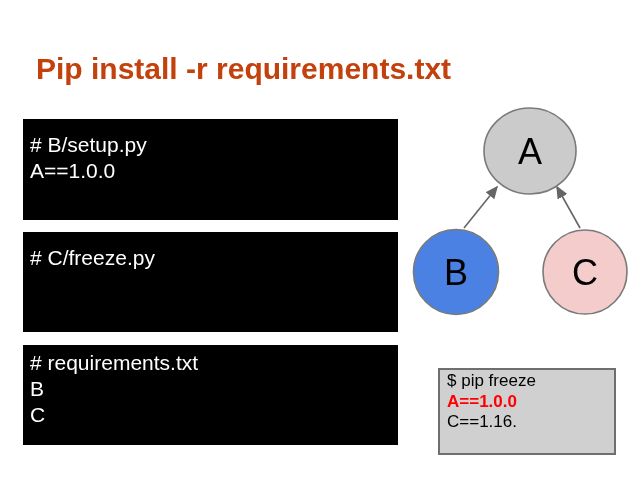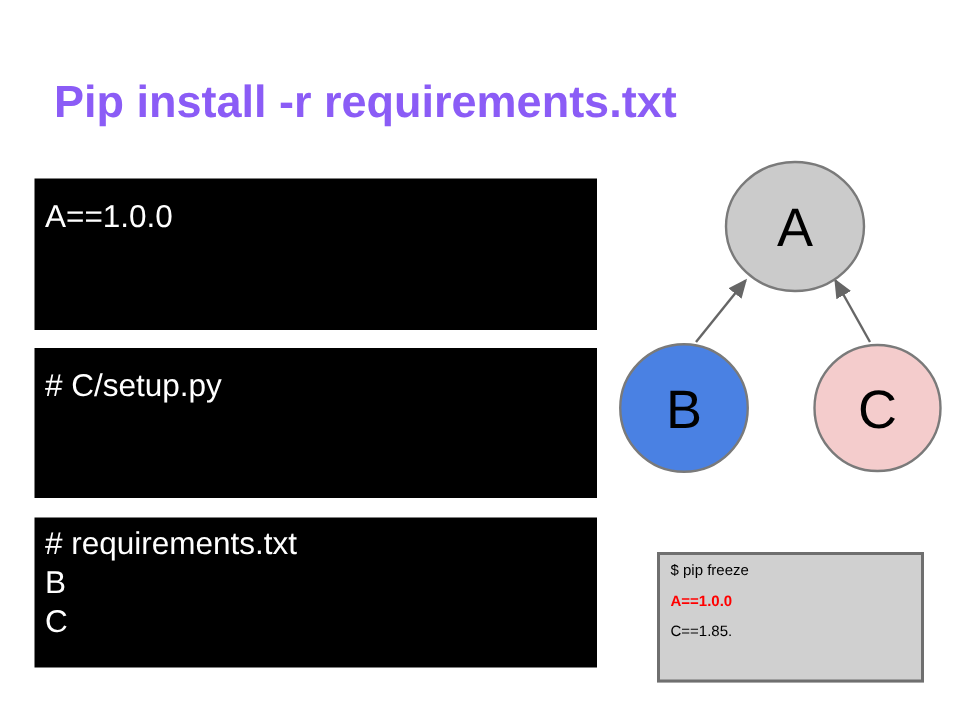--- a/index.html
+++ b/index.html
@@ -15,21 +15,21 @@
     background: #ffffff;
     overflow: hidden;
   }
   .title {
     position: absolute;
     left: 36px;
     top: 52px;
     margin: 0;
     font-size: 30px;
     font-weight: bold;
-    color: #8b5cf6;
+    color: #c2410c;
     white-space: nowrap;
     letter-spacing: 0px;
   }
   .code-block {
     position: absolute;
     left: 23px;
     width: 375px;
     background: #000000;
     color: #ffffff;
     font-size: 21px;
@@ -65,43 +65,44 @@
   .terminal {
     position: absolute;
     left: 438px;
     top: 368px;
     width: 178px;
     height: 87px;
     background: #d0d0d0;
     border: 2px solid #6f6f6f;
     box-sizing: border-box;
     padding: 1px 6px 0 7px;
-    font-size: 10px;
+    font-size: 17px;
     line-height: 20.5px;
     color: #000000;
   }
   .terminal .t-line { white-space: pre; }
   .terminal .t-red {
     color: #ff0000;
     font-weight: bold;
   }
 </style>
 </head>
 <body>
 
 <div class="slide">
 
   <h1 class="title">Pip install -r requirements.txt</h1>
 
   <div class="code-block" id="block-b-setup">
+    <div class="code-line"># B/setup.py</div>
     <div class="code-line">A==1.0.0</div>
   </div>
 
   <div class="code-block" id="block-c-setup">
-    <div class="code-line"># C/setup.py</div>
+    <div class="code-line"># C/freeze.py</div>
   </div>
 
   <div class="code-block" id="block-requirements">
     <div class="code-line"># requirements.txt</div>
     <div class="code-line">B</div>
     <div class="code-line">C</div>
   </div>
 
   <svg class="diagram-svg" width="238" height="230" viewBox="0 0 238 230">
     <defs>
@@ -118,16 +119,16 @@
     <circle class="node-circle" cx="185" cy="177" r="42" fill="#f4cccc"></circle>
 
     <text class="node-label" x="130" y="69">A</text>
     <text class="node-label" x="56" y="190">B</text>
     <text class="node-label" x="185" y="190">C</text>
   </svg>
 
   <div class="terminal">
     <div class="t-line">$ pip freeze</div>
     <div class="t-line t-red">A==1.0.0</div>
-    <div class="t-line">C==1.85.</div>
+    <div class="t-line">C==1.16.</div>
   </div>
 
 </div>
 
 </body></html>

